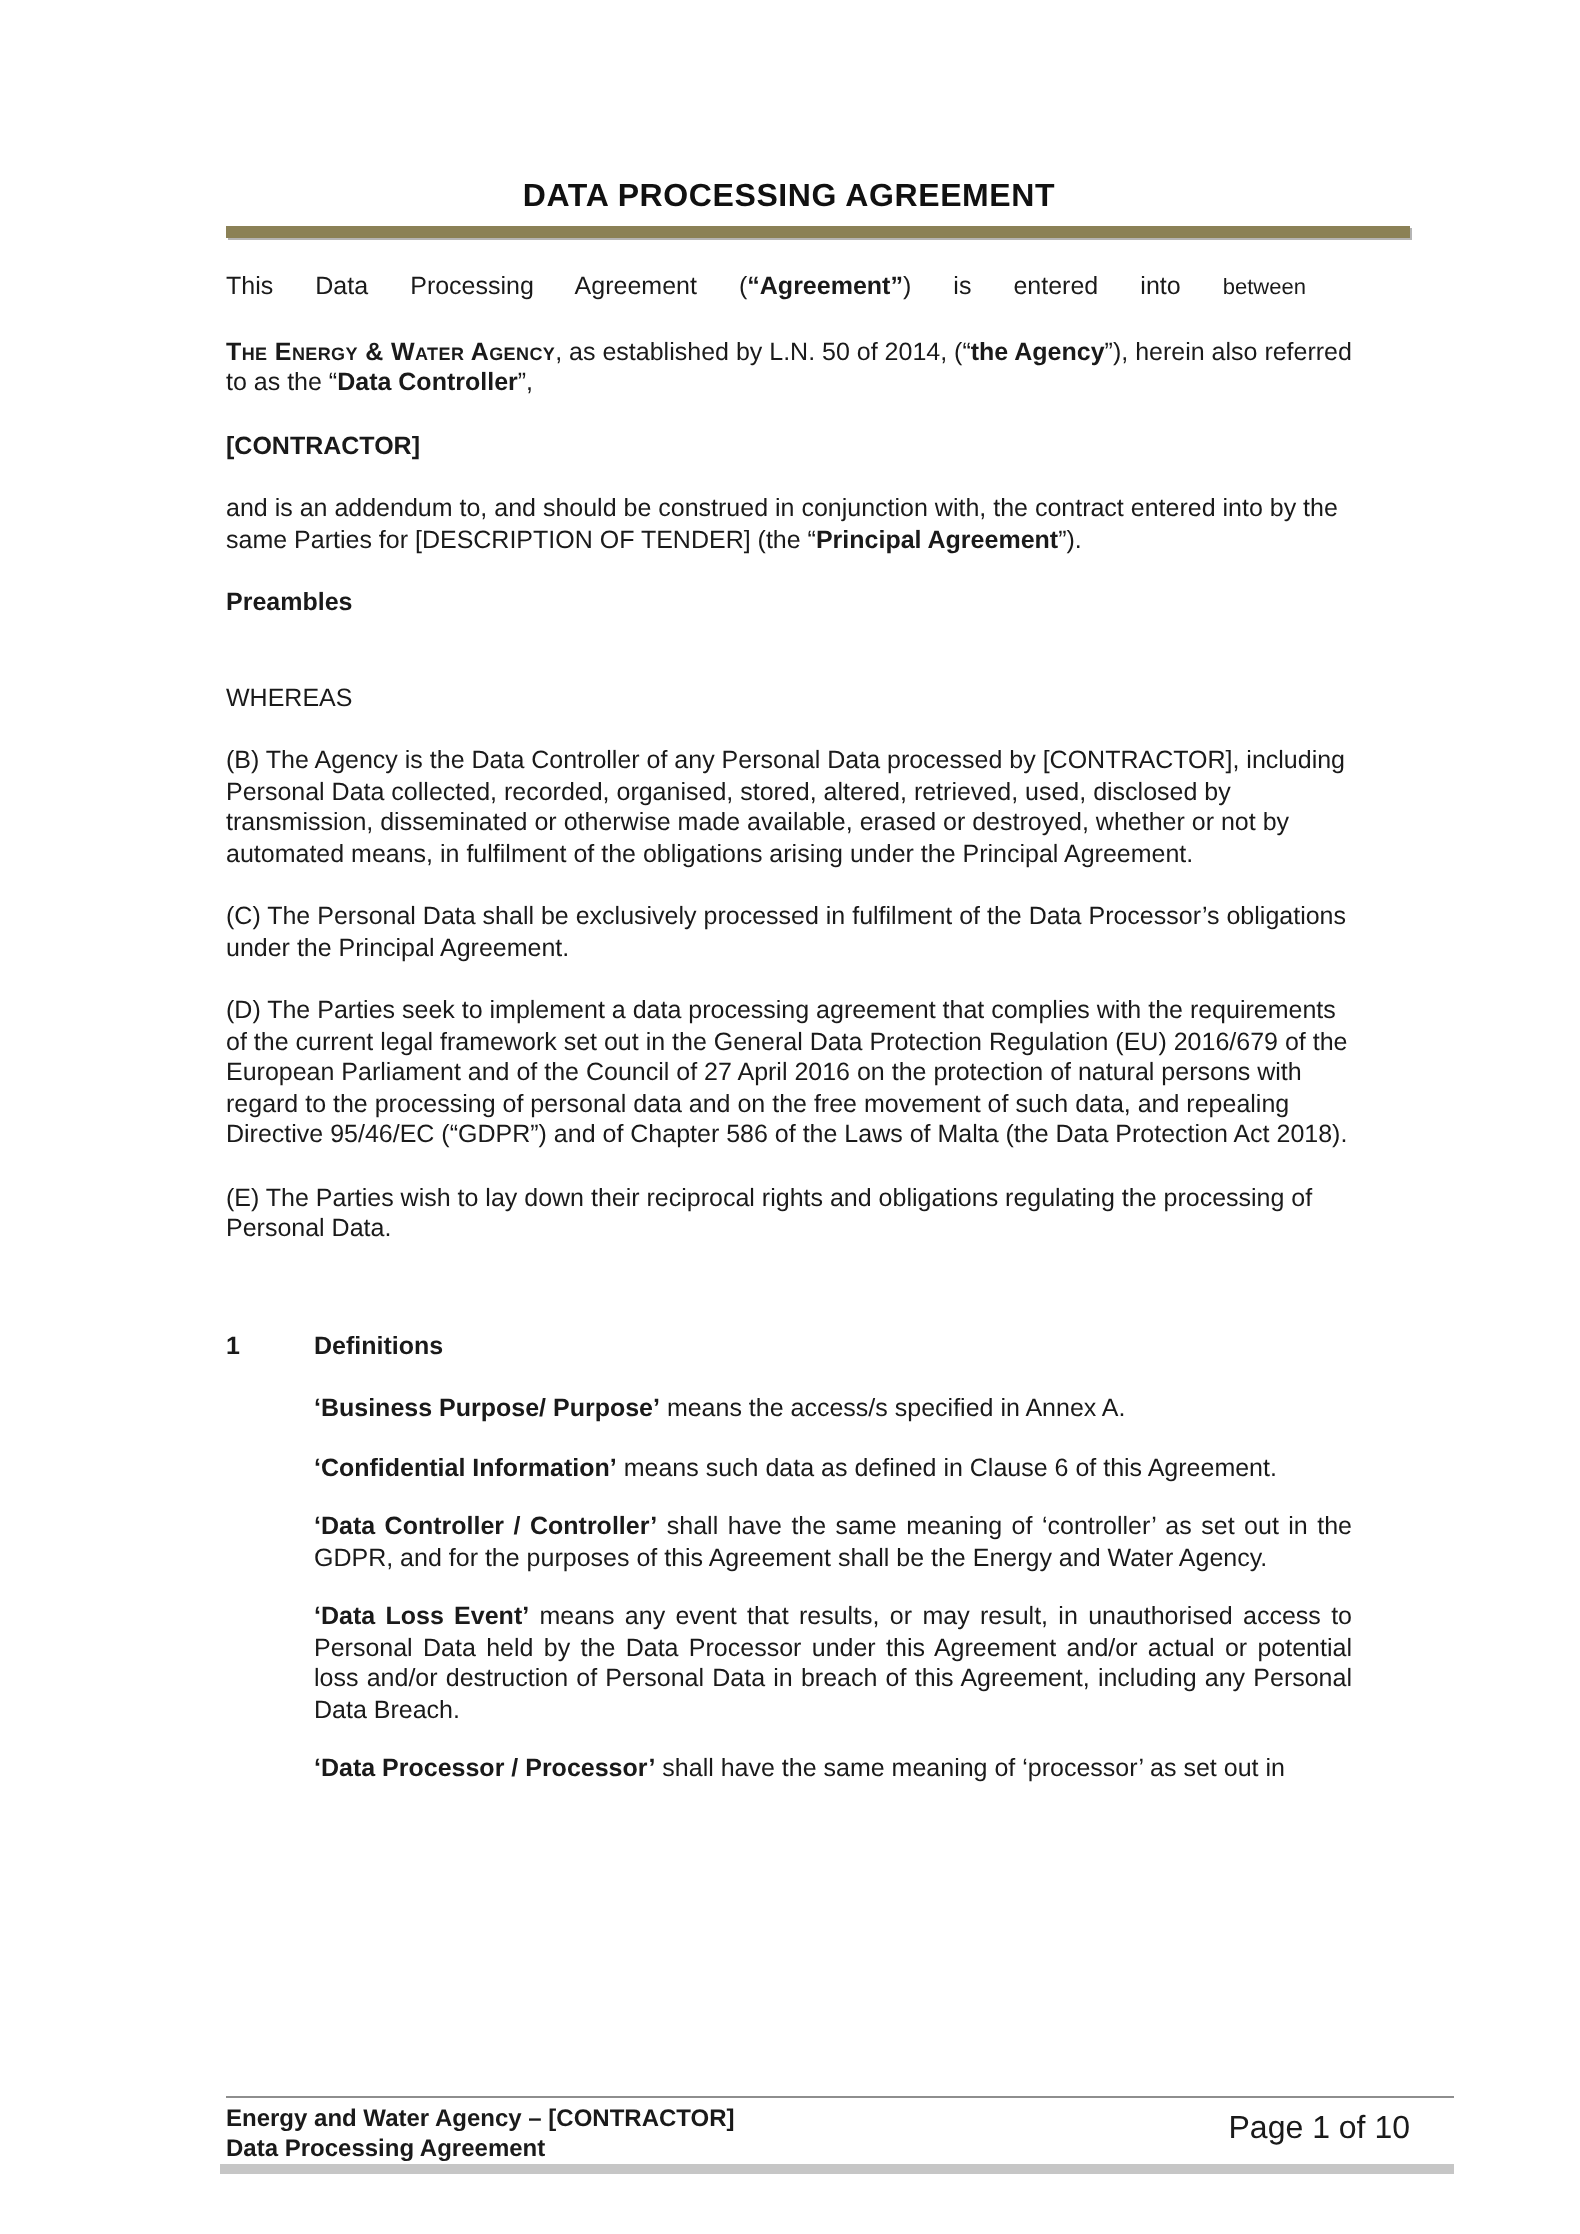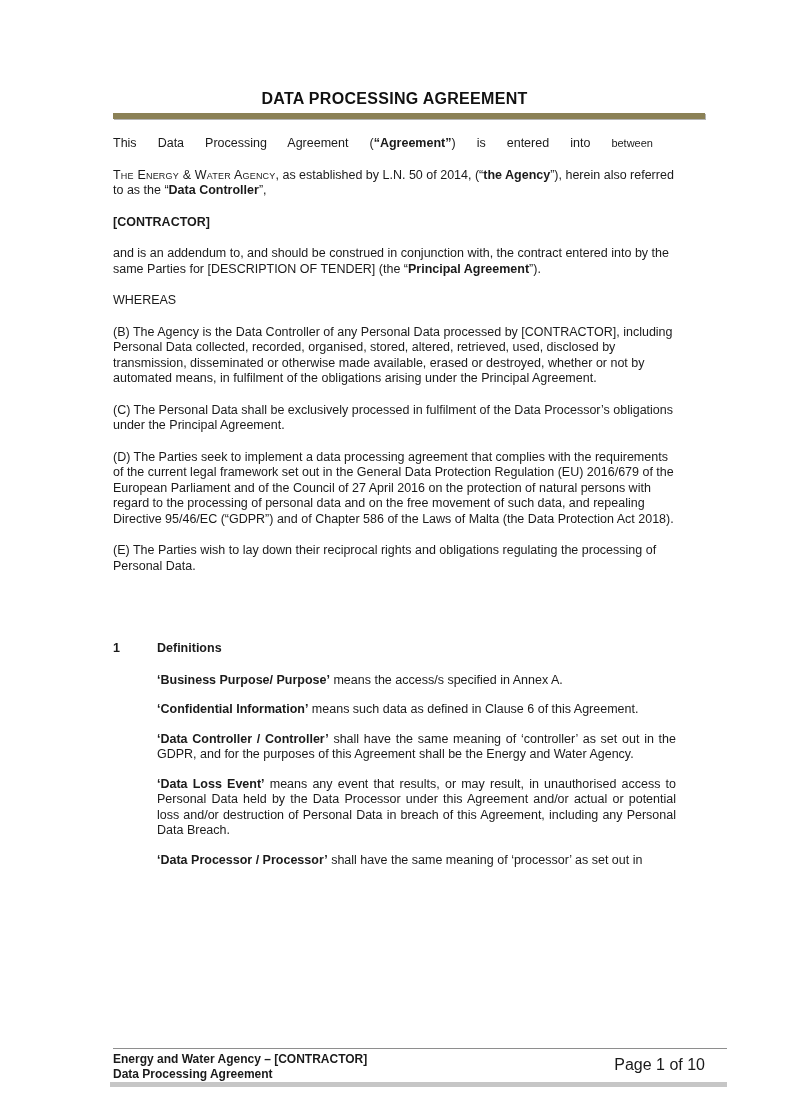--- a/index.html
+++ b/index.html
@@ -45,25 +45,25 @@
   .justify-line {
     width: 540px;
     text-align: justify;
     text-align-last: justify;
   }
   .run-small { font-size: 11px; }
   .bold { font-weight: bold; }
   .italic { font-style: italic; }
   .smallcaps {
     font-variant: small-caps;
-    font-weight: normal;
+    font-weight: bold;
     letter-spacing: 0.2px;
   }
   .preambles-heading { font-weight: bold; margin-bottom: 32px; }
-  .recital-e { margin-bottom: 67px; }
+  .recital-e { margin-bottom: 43px; }
   .defs-heading {
     display: flex;
     font-weight: bold;
     font-size: 12.5px;
     line-height: 15.5px;
     margin: 0 0 16px 0;
   }
   .defs-heading .num { width: 44px; }
   .definition {
     margin-left: 44px;
@@ -113,20 +113,21 @@
 
   <p class="justify-line"><span>This Data Processing Agreement (</span><span class="bold">“Agreement”</span><span>) is entered into</span> <span class="run-small">between</span></p>
 
   <p><span class="smallcaps">The Energy &amp; Water Agency</span><span>, as established by L.N. 50 of 2014, (“</span><span class="bold">the Agency</span><span>”), herein also referred to as the “</span><span class="bold">Data Controller</span><span>”,</span></p>
 
 
   <p class="bold">[CONTRACTOR]</p>
 
   <p><span>and is an addendum to, and should be construed in conjunction with, the contract entered into by the same Parties for [DESCRIPTION OF TENDER] (the “</span><span class="bold">Principal Agreement</span><span>”).</span></p>
 
+  <p class="preambles-heading">Preambles</p>
 
   <p>WHEREAS</p>
 
   <p>(B) The Agency is the Data Controller of any Personal Data processed by [CONTRACTOR], including Personal Data collected, recorded, organised, stored, altered, retrieved, used, disclosed by transmission, disseminated or otherwise made available, erased or destroyed, whether or not by automated means, in fulfilment of the obligations arising under the Principal Agreement.</p>
   <p>(C) The Personal Data shall be exclusively processed in fulfilment of the Data Processor’s obligations under the Principal Agreement.</p>
   <p>(D) The Parties seek to implement a data processing agreement that complies with the requirements of the current legal framework set out in the General Data Protection Regulation (EU) 2016/679 of the European Parliament and of the Council of 27 April 2016 on the protection of natural persons with regard to the processing of personal data and on the free movement of such data, and repealing Directive 95/46/EC (“GDPR”) and of Chapter 586 of the Laws of Malta (the Data Protection Act 2018).</p>
   <p class="recital-e">(E) The Parties wish to lay down their reciprocal rights and obligations regulating the processing of Personal Data.</p>
 
   <div class="defs-heading">
     <span class="num">1</span>

